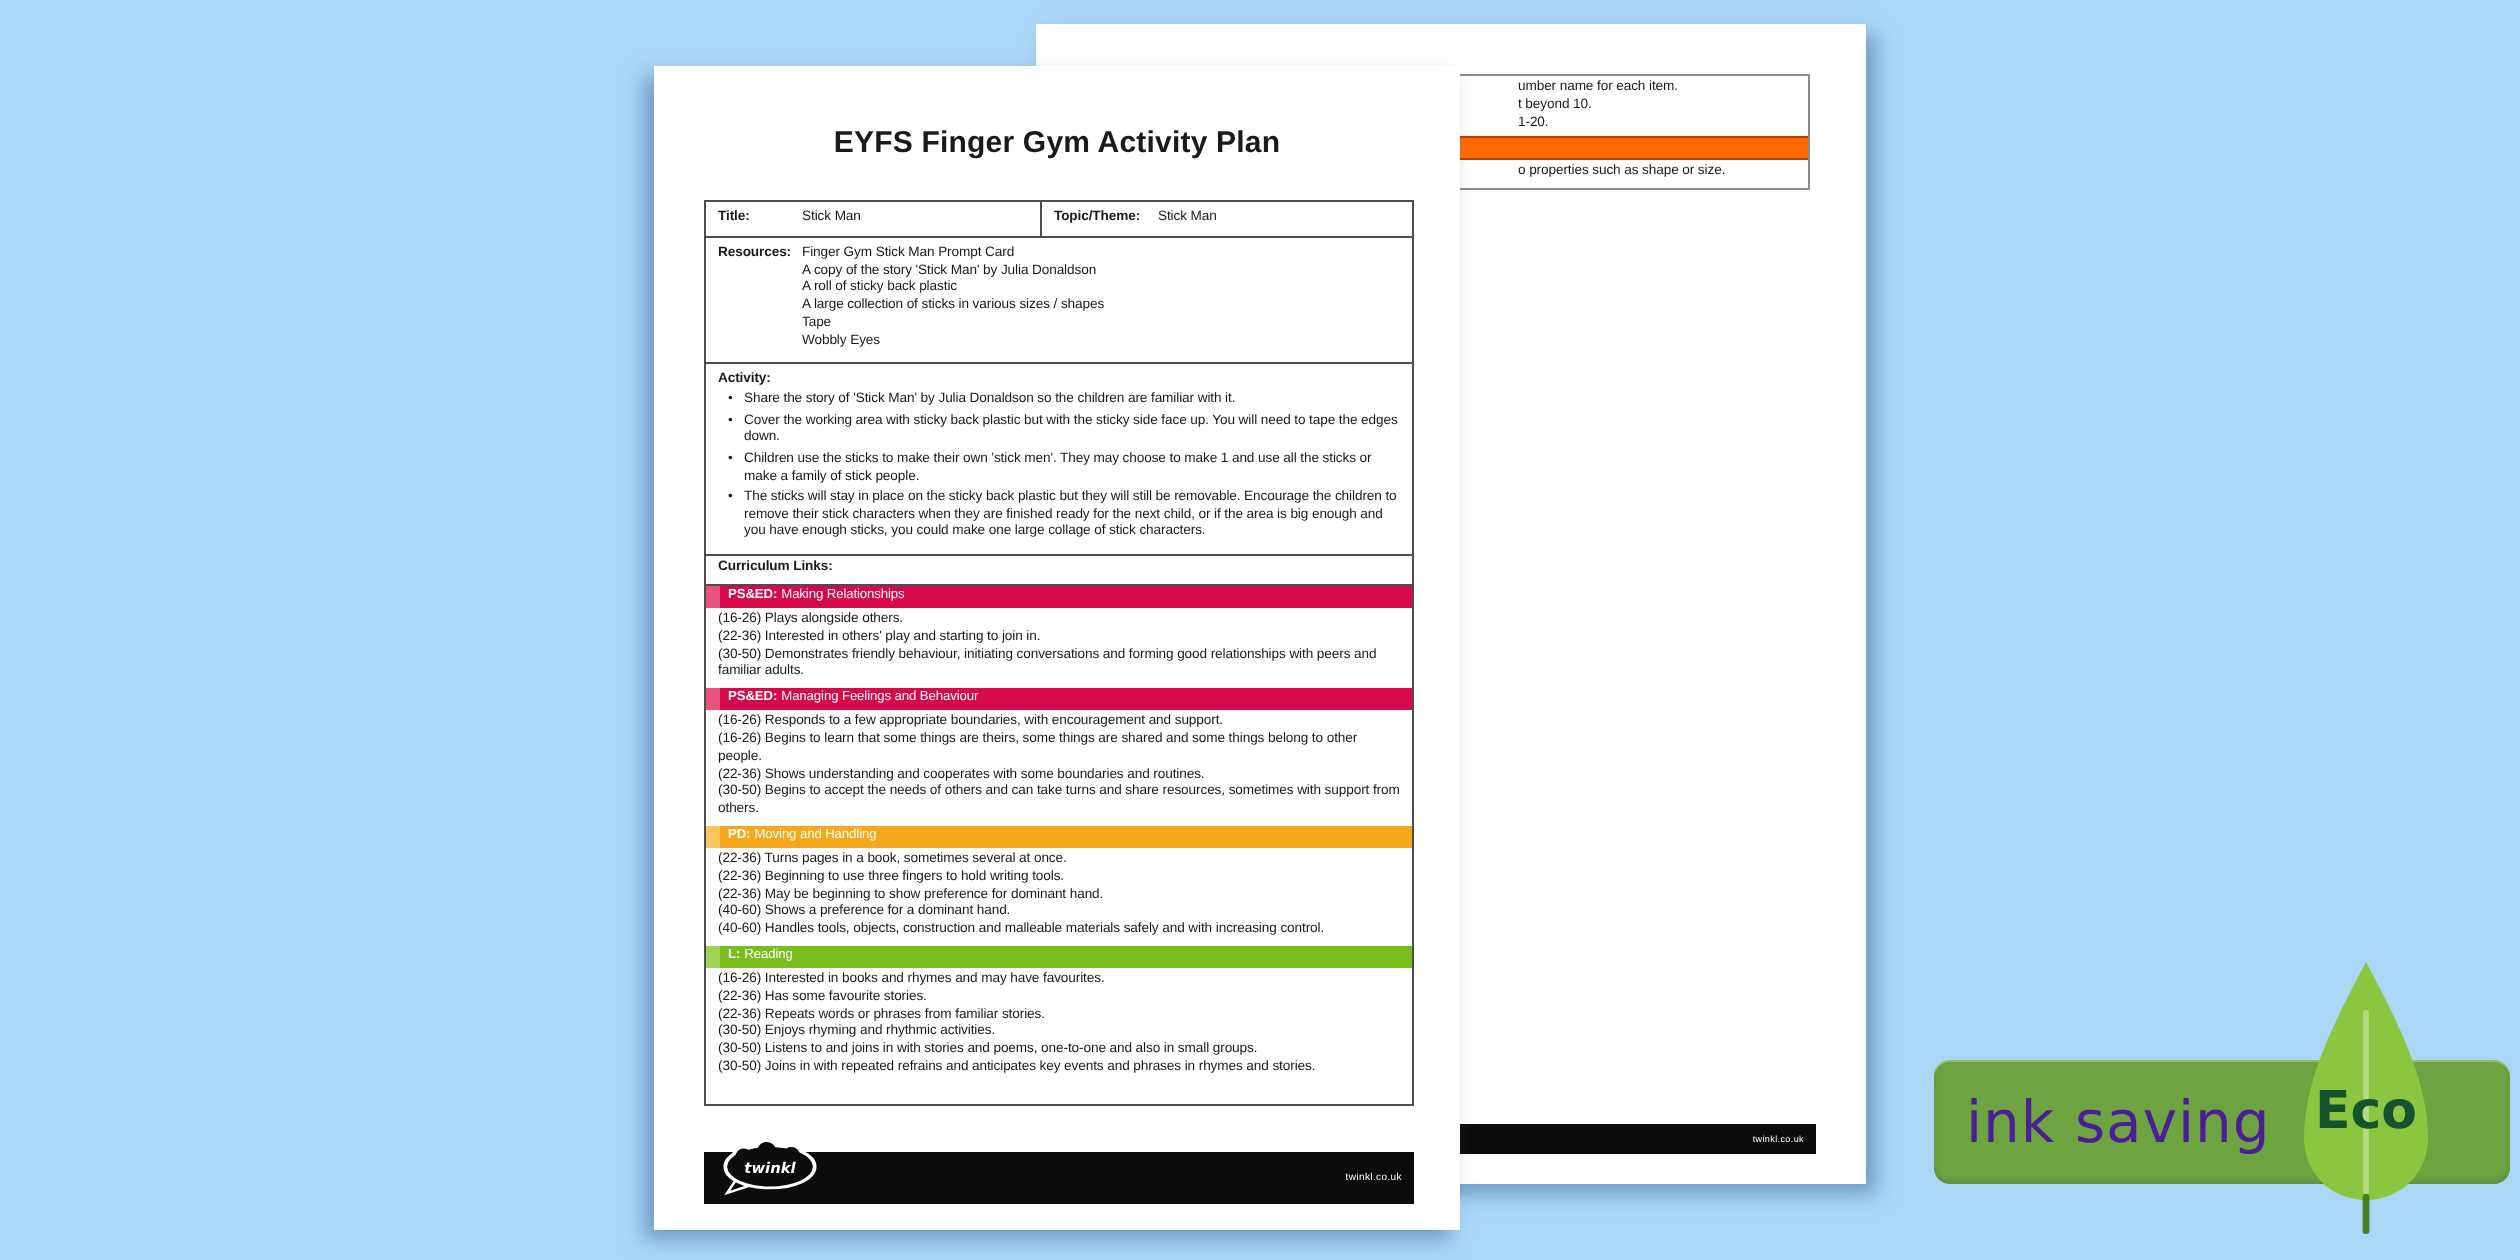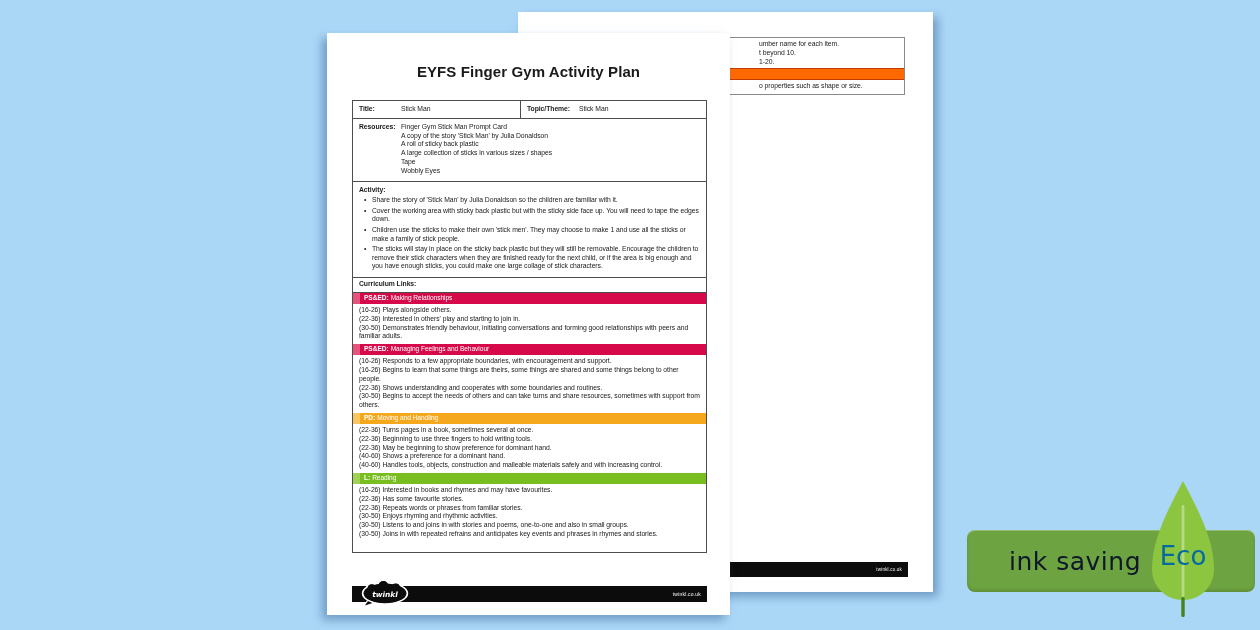--- a/index.html
+++ b/index.html
@@ -56,21 +56,21 @@
     display:flex; align-items:center; height:11px;
     color:#ffffff; font-size:6.6px;
   }
   .bar-accent { width:7px; height:11px; flex:0 0 7px; }
   .bar-prefix { font-weight:bold; margin-left:4px; white-space:pre; }
   .bar-title { margin-left:2px; }
   .curric-items { padding:2px 4px 3px 6px; }
   .curric-items.last { padding-bottom:13px; }
 
   .doc-footer {
-    position:absolute; left:25px; right:23px; bottom:13px; height:16px;
+    position:absolute; left:25px; right:23px; bottom:13px; height:26px;
     background:#0c0c0c; display:flex; align-items:center; justify-content:flex-end;
   }
   .footer-url { color:#ffffff; font-size:5px; padding-right:6px; letter-spacing:0.2px; }
   .twinkl-logo {
     position:absolute; left:8px; top:-5px; width:50px; height:28px;
   }
   .twinkl-logo text {
     font-family:"DejaVu Sans", sans-serif; font-weight:bold; font-style:italic;
     font-size:9px; fill:#ffffff;
   }
@@ -92,26 +92,26 @@
 
   
   .eco-badge {
     position:absolute; left:967px; top:530px; width:288px; height:62px;
     border-radius:8px; z-index:3;
     box-shadow:inset 0 1px 0 rgba(255,255,255,0.28), inset 0 -2px 3px rgba(0,0,0,0.12);
     display:flex; align-items:center;
   }
   .eco-label {
     font-family:"DejaVu Sans", sans-serif;
-    color:#0f172a; font-size:25px; padding-left:42px; letter-spacing:0.5px;
+    color:#4c1d95; font-size:29px; padding-left:16px; letter-spacing:0.5px;
   }
   .eco-leaf { position:absolute; left:1145px; top:479px; width:76px; height:140px; z-index:4; }
   .eco-text {
     position:absolute; left:1145px; top:541px; width:76px; z-index:5;
-    text-align:center; color:#0369a1; font-weight:normal; font-size:26px;
+    text-align:center; color:#14532d; font-weight:bold; font-size:26px;
     font-family:"DejaVu Sans", sans-serif;
   }
 </style>
 </head>
 <body style="background-color: rgb(171, 215, 247);">
 
 <div class="page page-back">
   <div class="back-table">
     <div class="back-fragments">
       <div>umber name for each item.</div>

